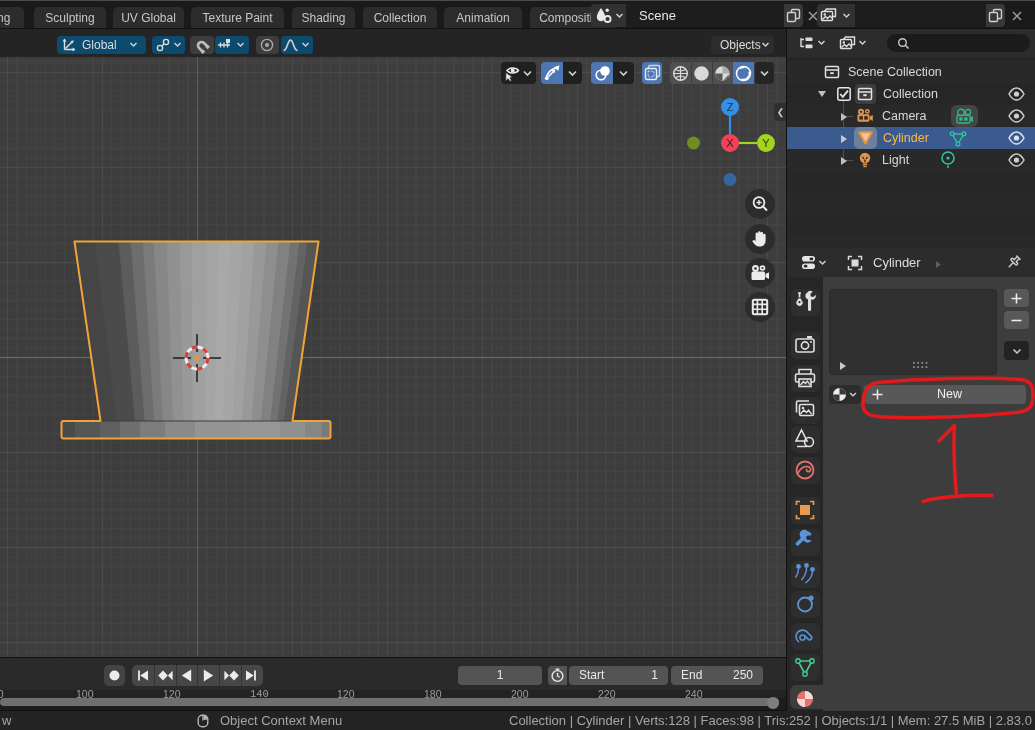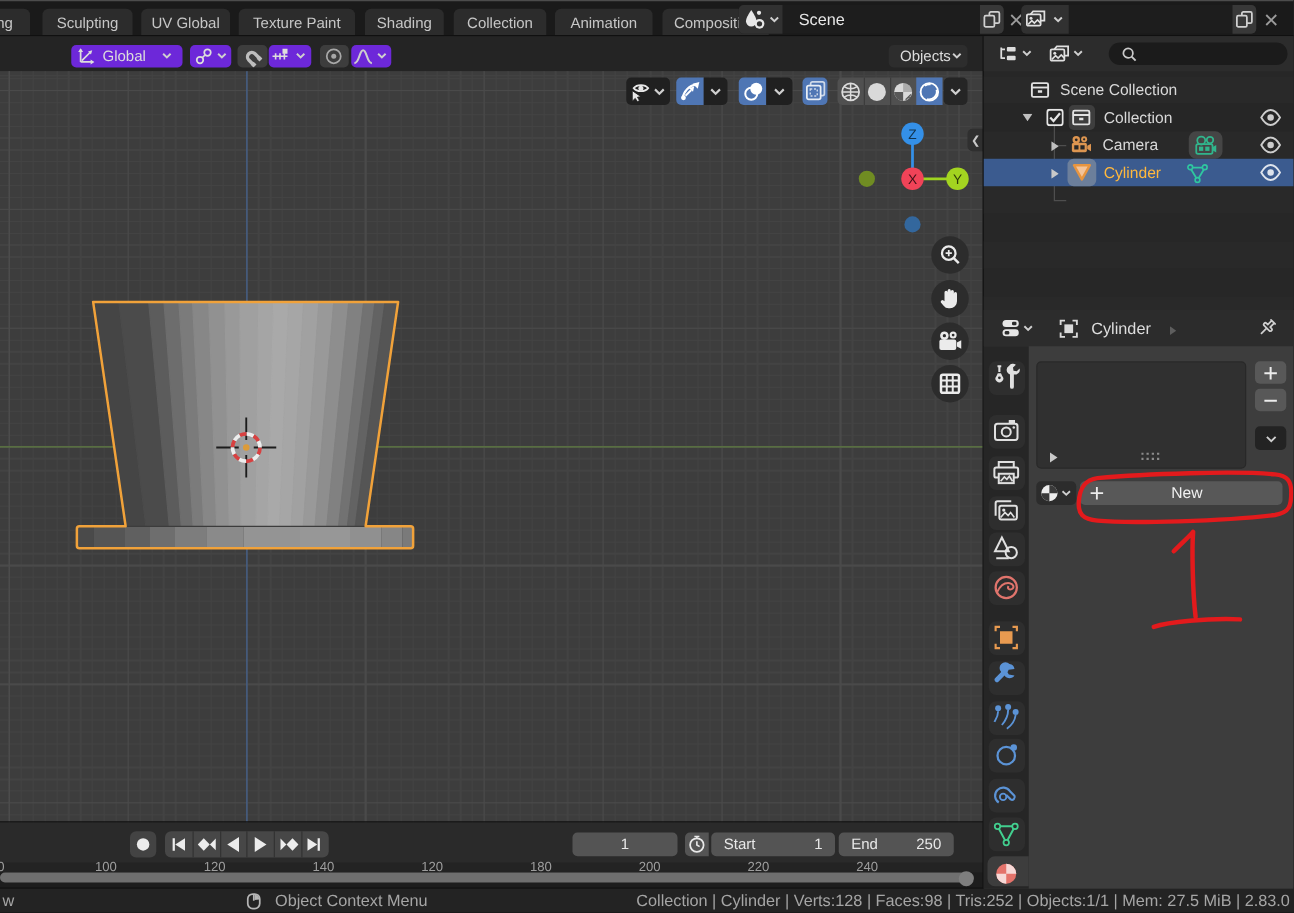--- a/index.html
+++ b/index.html
@@ -8,21 +8,21 @@
   #root *{position:absolute;box-sizing:border-box;}
   #root,#root *{-webkit-font-smoothing:antialiased;}
   .txt{white-space:nowrap;}
 
   
   .topbar{left:0;top:0;width:1035px;height:29px;background:#1a1a1a;border-top:1px solid #4c4c4c;}
   .tab{top:6px;height:23px;background:#2c2c2c;border-radius:5px 5px 0 0;
        color:#c6c6c6;font-size:12px;line-height:23px;text-align:center;}
   
   .vhead{left:0;top:29px;width:787px;height:28px;background:#242424;}
-  .hbtn{top:7px;height:18px;background:#6d28d9;border-radius:4px;color:#dcdcdc;
+  .hbtn{top:7px;height:18px;background:#0c4a6e;border-radius:4px;color:#dcdcdc;
         font-size:12px;line-height:18px;}
   
   .viewport{left:0;top:57px;width:787px;height:601px;background:
      linear-gradient(#4c4c4c,#4c4c4c) 0 300px/787px 1px no-repeat,
      linear-gradient(90deg,#4c4c4c,#4c4c4c) 7px 0/1px 601px no-repeat,
      repeating-linear-gradient(90deg,#4a4a4a 0,#4a4a4a 1px,transparent 1px,transparent 95px) 7px 0,
      repeating-linear-gradient(#4a4a4a 0,#4a4a4a 1px,transparent 1px,transparent 95px) 0 15px,
      repeating-linear-gradient(90deg,#434343 0,#434343 1px,transparent 1px,transparent 9.5px) 7px 0,
      repeating-linear-gradient(#434343 0,#434343 1px,transparent 1px,transparent 9.5px) 0 5.5px,
      #3d3d3d;}
@@ -355,21 +355,21 @@
     </div>
 
     <div style="left:774px;top:46px;width:13px;height:18px;background:#2f2f2f;border-radius:4px 0 0 4px;color:#c9c9c9;font-size:9px;line-height:18px;text-align:center;">❮</div>
   </div>
 
   <div class="timeline">
     <div class="tlruler">
       <span class="txt" style="left:-8px;top:-2px;font-size:10.5px;color:#9d9d9d;">80</span>
       <span class="txt" style="left:76px;top:-2px;font-size:10.5px;color:#9d9d9d;">100</span>
       <span class="txt" style="left:163px;top:-2px;font-size:10.5px;color:#9d9d9d;">120</span>
-      <span class="txt" style="left:250px;top:-2px;font-size:10.5px;color:#9d9d9d;">140</span>
+      <span class="txt" style="left:250px;top:-2px;font-size:10.5px;color:#9d9d9d;font-family:Liberation Mono, monospace;">140</span>
       <span class="txt" style="left:337px;top:-2px;font-size:10.5px;color:#9d9d9d;">120</span>
       <span class="txt" style="left:424px;top:-2px;font-size:10.5px;color:#9d9d9d;">180</span>
       <span class="txt" style="left:511px;top:-2px;font-size:10.5px;color:#9d9d9d;">200</span>
       <span class="txt" style="left:598px;top:-2px;font-size:10.5px;color:#9d9d9d;">220</span>
       <span class="txt" style="left:685px;top:-2px;font-size:10.5px;color:#9d9d9d;">240</span>
       <div style="left:0;top:8px;width:787px;height:13px;background:#1d1d1d;"></div>
       <div style="left:0px;top:8px;width:779px;height:8px;background:#6f6f6f;border-radius:4px;"></div>
       <div style="left:767px;top:7px;width:12px;height:12px;background:#7e7e7e;border-radius:6px;"></div>
     </div>
     <div style="left:104px;top:7px;width:21px;height:21px;background:#434343;border-radius:5px;">
@@ -557,20 +557,42 @@
         <circle cx="9" cy="14" r="1.9" fill="#3b5b8f" stroke="#2fc7a0" stroke-width="1.3"></circle>
         <circle cx="3.2" cy="3.8" r="1.9" fill="#3b5b8f" stroke="#2fc7a0" stroke-width="1.3"></circle>
         <circle cx="14.8" cy="3.8" r="1.9" fill="#3b5b8f" stroke="#2fc7a0" stroke-width="1.3"></circle>
       </svg>
       <svg style="left:221px;top:4px;" width="17" height="14" viewBox="0 0 17 14">
         <path d="M1 7 C3.5 2.6 5.8 1 8.5 1 C11.2 1 13.5 2.6 16 7 C13.5 11.4 11.2 13 8.5 13 C5.8 13 3.5 11.4 1 7 Z" fill="none" stroke="#dde3ec" stroke-width="1.5"></path>
         <circle cx="8.5" cy="7" r="2.6" fill="#dde3ec"></circle>
       </svg>
     </div>
 
+    <div class="orow" style="top:120px;">
+      <svg style="left:54px;top:7.5px;" width="6" height="8" viewBox="0 0 6 8">
+          <path d="M0 0 v8 l6 -4 Z" fill="#c0c0c0"></path>
+        </svg>
+      <svg style="left:70px;top:3px;" width="16" height="16" viewBox="0 0 16 16">
+        <circle cx="8" cy="6" r="5.2" fill="#dd9550"></circle>
+        <rect x="5.8" y="11.6" width="4.4" height="1.6" fill="#dd9550"></rect>
+          <rect x="6.3" y="13.8" width="3.4" height="1.4" fill="#dd9550"></rect>
+        <path d="M5.5 5 l1.5 1.8 M10.5 5 l-1.5 1.8" stroke="#272727" stroke-width="1.2"></path>
+          <rect x="7.3" y="7.6" width="1.4" height="2.6" fill="#272727"></rect>
+      </svg>
+      <span class="txt" style="left:95px;">Light</span>
+      <svg style="left:152px;top:2px;" width="18" height="19" viewBox="0 0 18 19">
+        <circle cx="9" cy="7" r="6" fill="none" stroke="#2fc7a0" stroke-width="1.5"></circle>
+        <circle cx="9" cy="7" r="1.6" fill="#2fc7a0"></circle>
+        <path d="M9 14.5 v2.5" stroke="#2fc7a0" stroke-width="1.5"></path>
+      </svg>
+      <svg style="left:221px;top:4px;" width="17" height="14" viewBox="0 0 17 14">
+        <path d="M1 7 C3.5 2.6 5.8 1 8.5 1 C11.2 1 13.5 2.6 16 7 C13.5 11.4 11.2 13 8.5 13 C5.8 13 3.5 11.4 1 7 Z" fill="none" stroke="#cdcdcd" stroke-width="1.5"></path>
+        <circle cx="8.5" cy="7" r="2.6" fill="#cdcdcd"></circle>
+      </svg>
+    </div>
   </div>
 
   <div class="props">
     <div class="phead">
       <div style="left:11px;top:5px;width:33px;height:19px;">
         <svg style="left:3px;top:2px;" width="15" height="15" viewBox="0 0 15 15">
           <rect x="1" y="1" width="13" height="5.6" rx="2.8" fill="#e6e6e6"></rect>
           <rect x="8.6" y="2.4" width="3.6" height="2.8" rx="1" fill="#2c2c2c"></rect>
           <rect x="1" y="8.4" width="13" height="5.6" rx="2.8" fill="#e6e6e6"></rect>
           <rect x="2.8" y="9.8" width="3.6" height="2.8" rx="1" fill="#2c2c2c"></rect>

